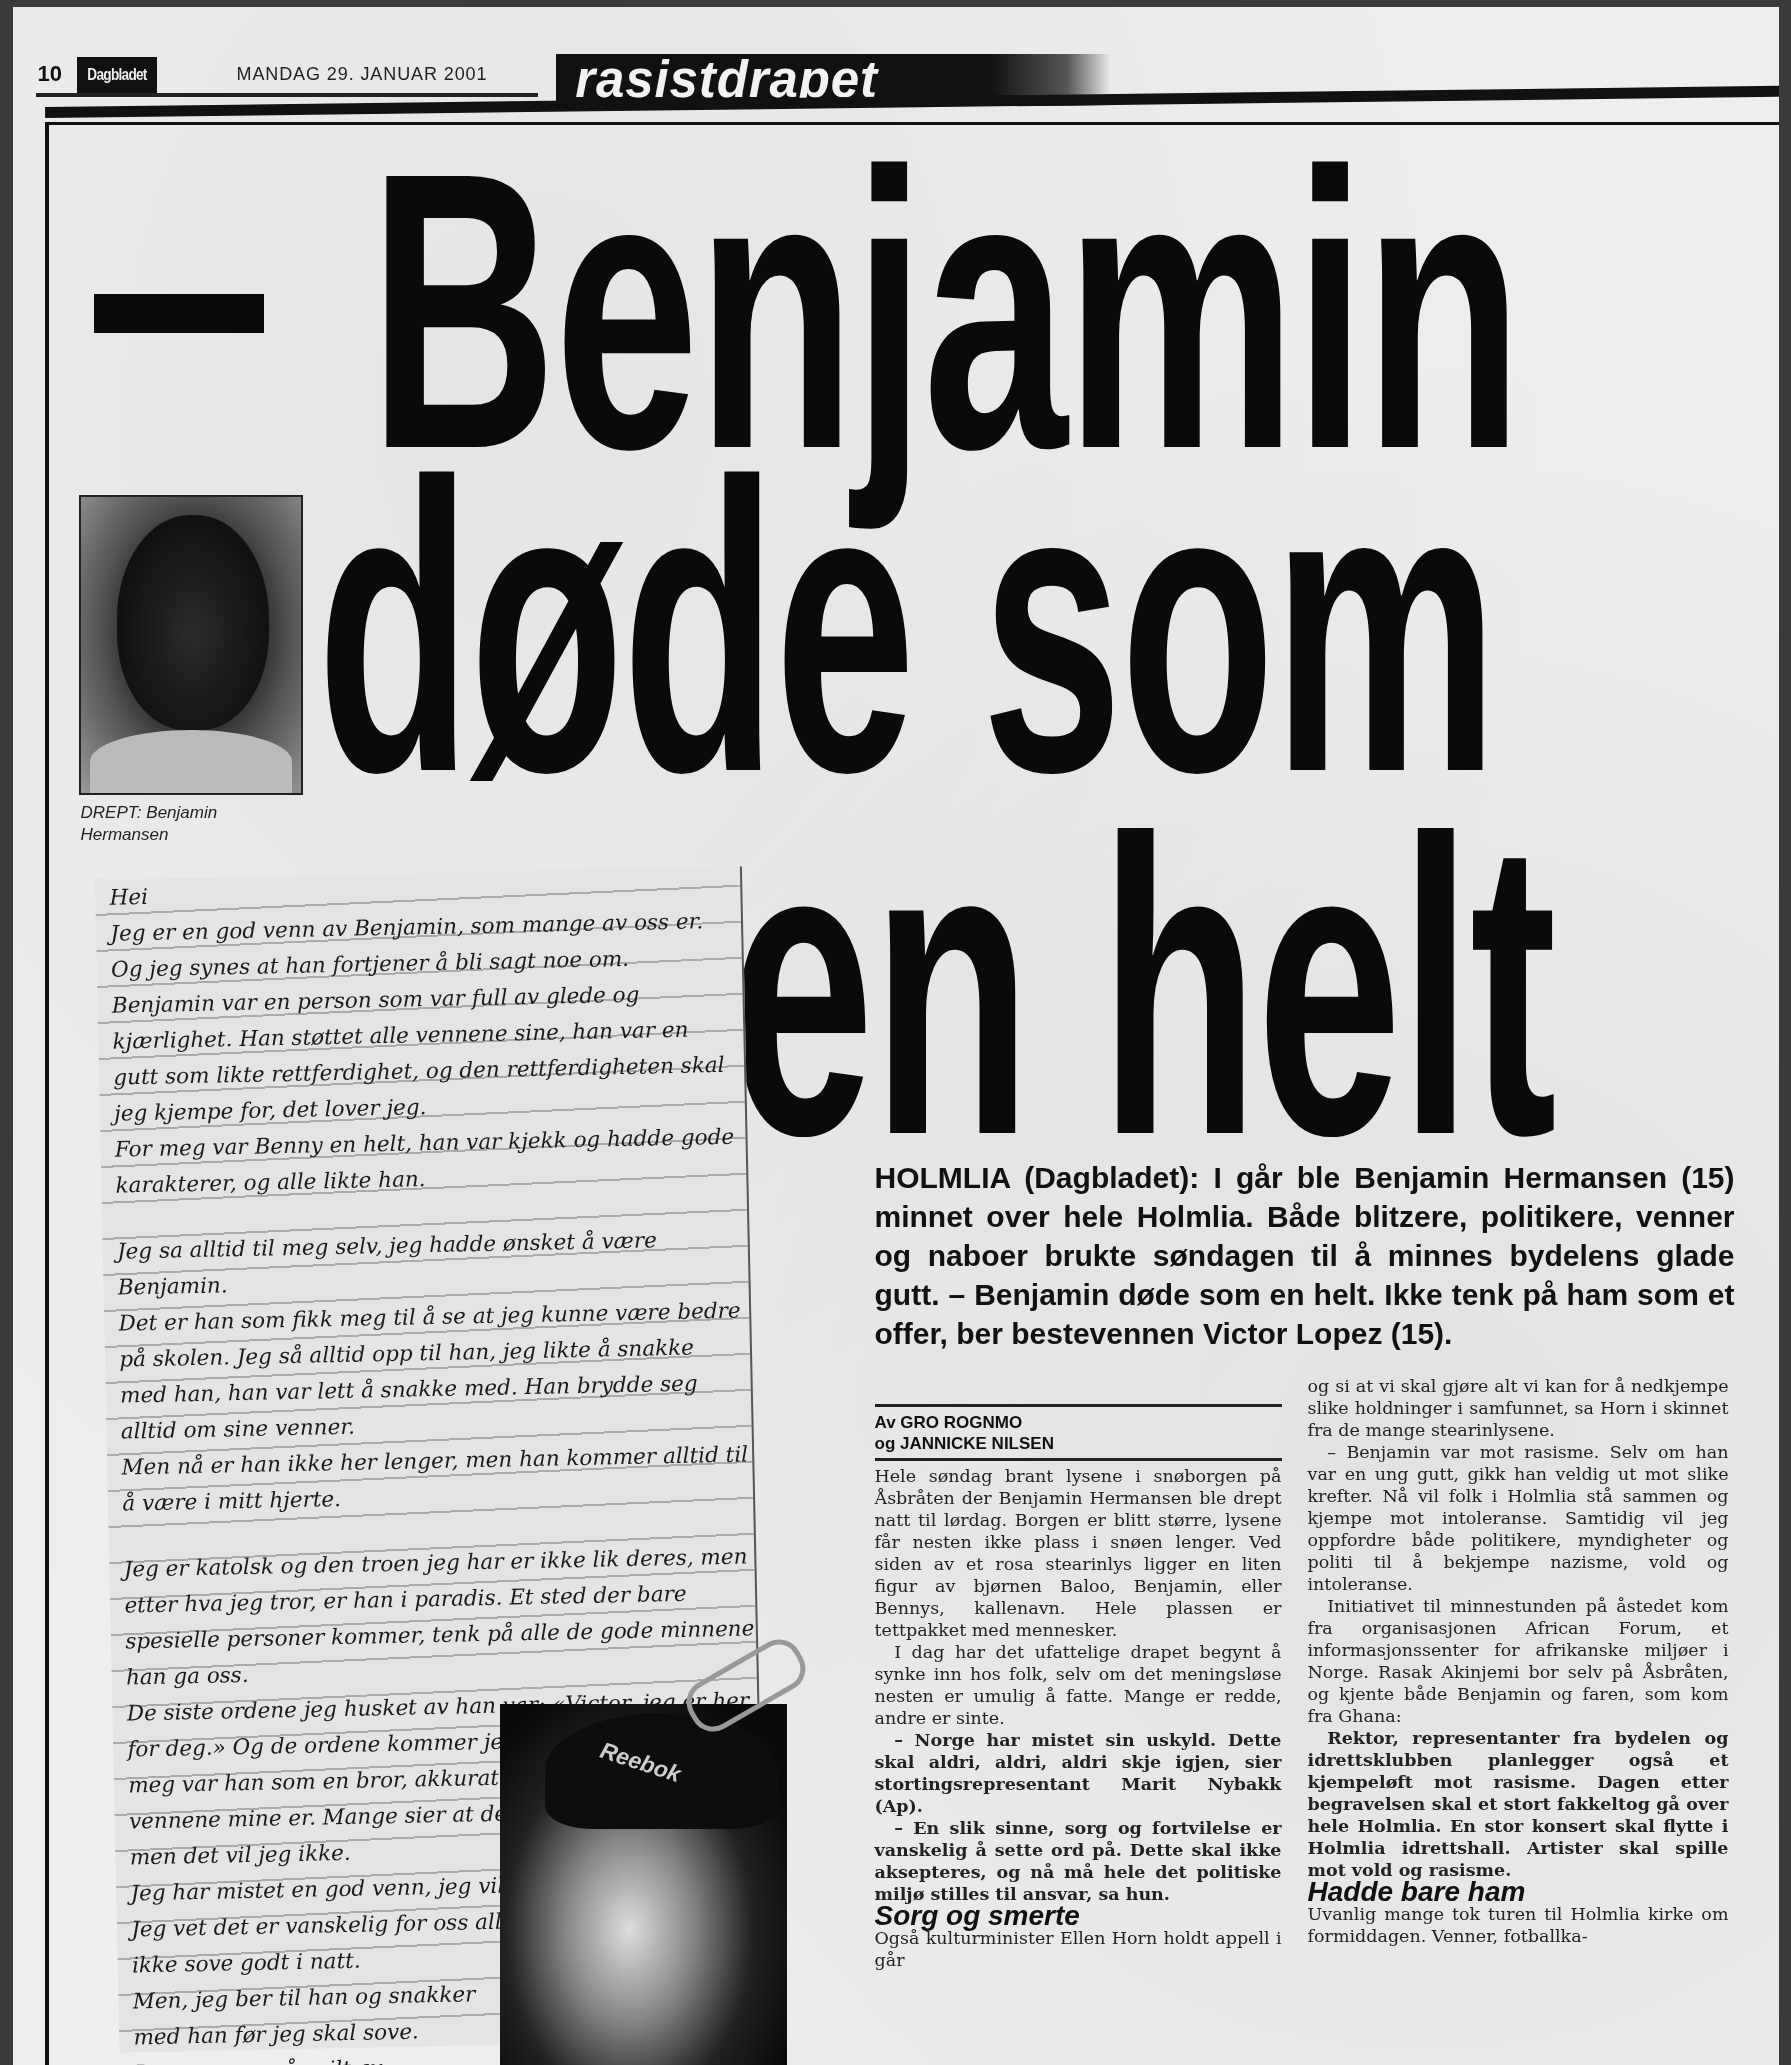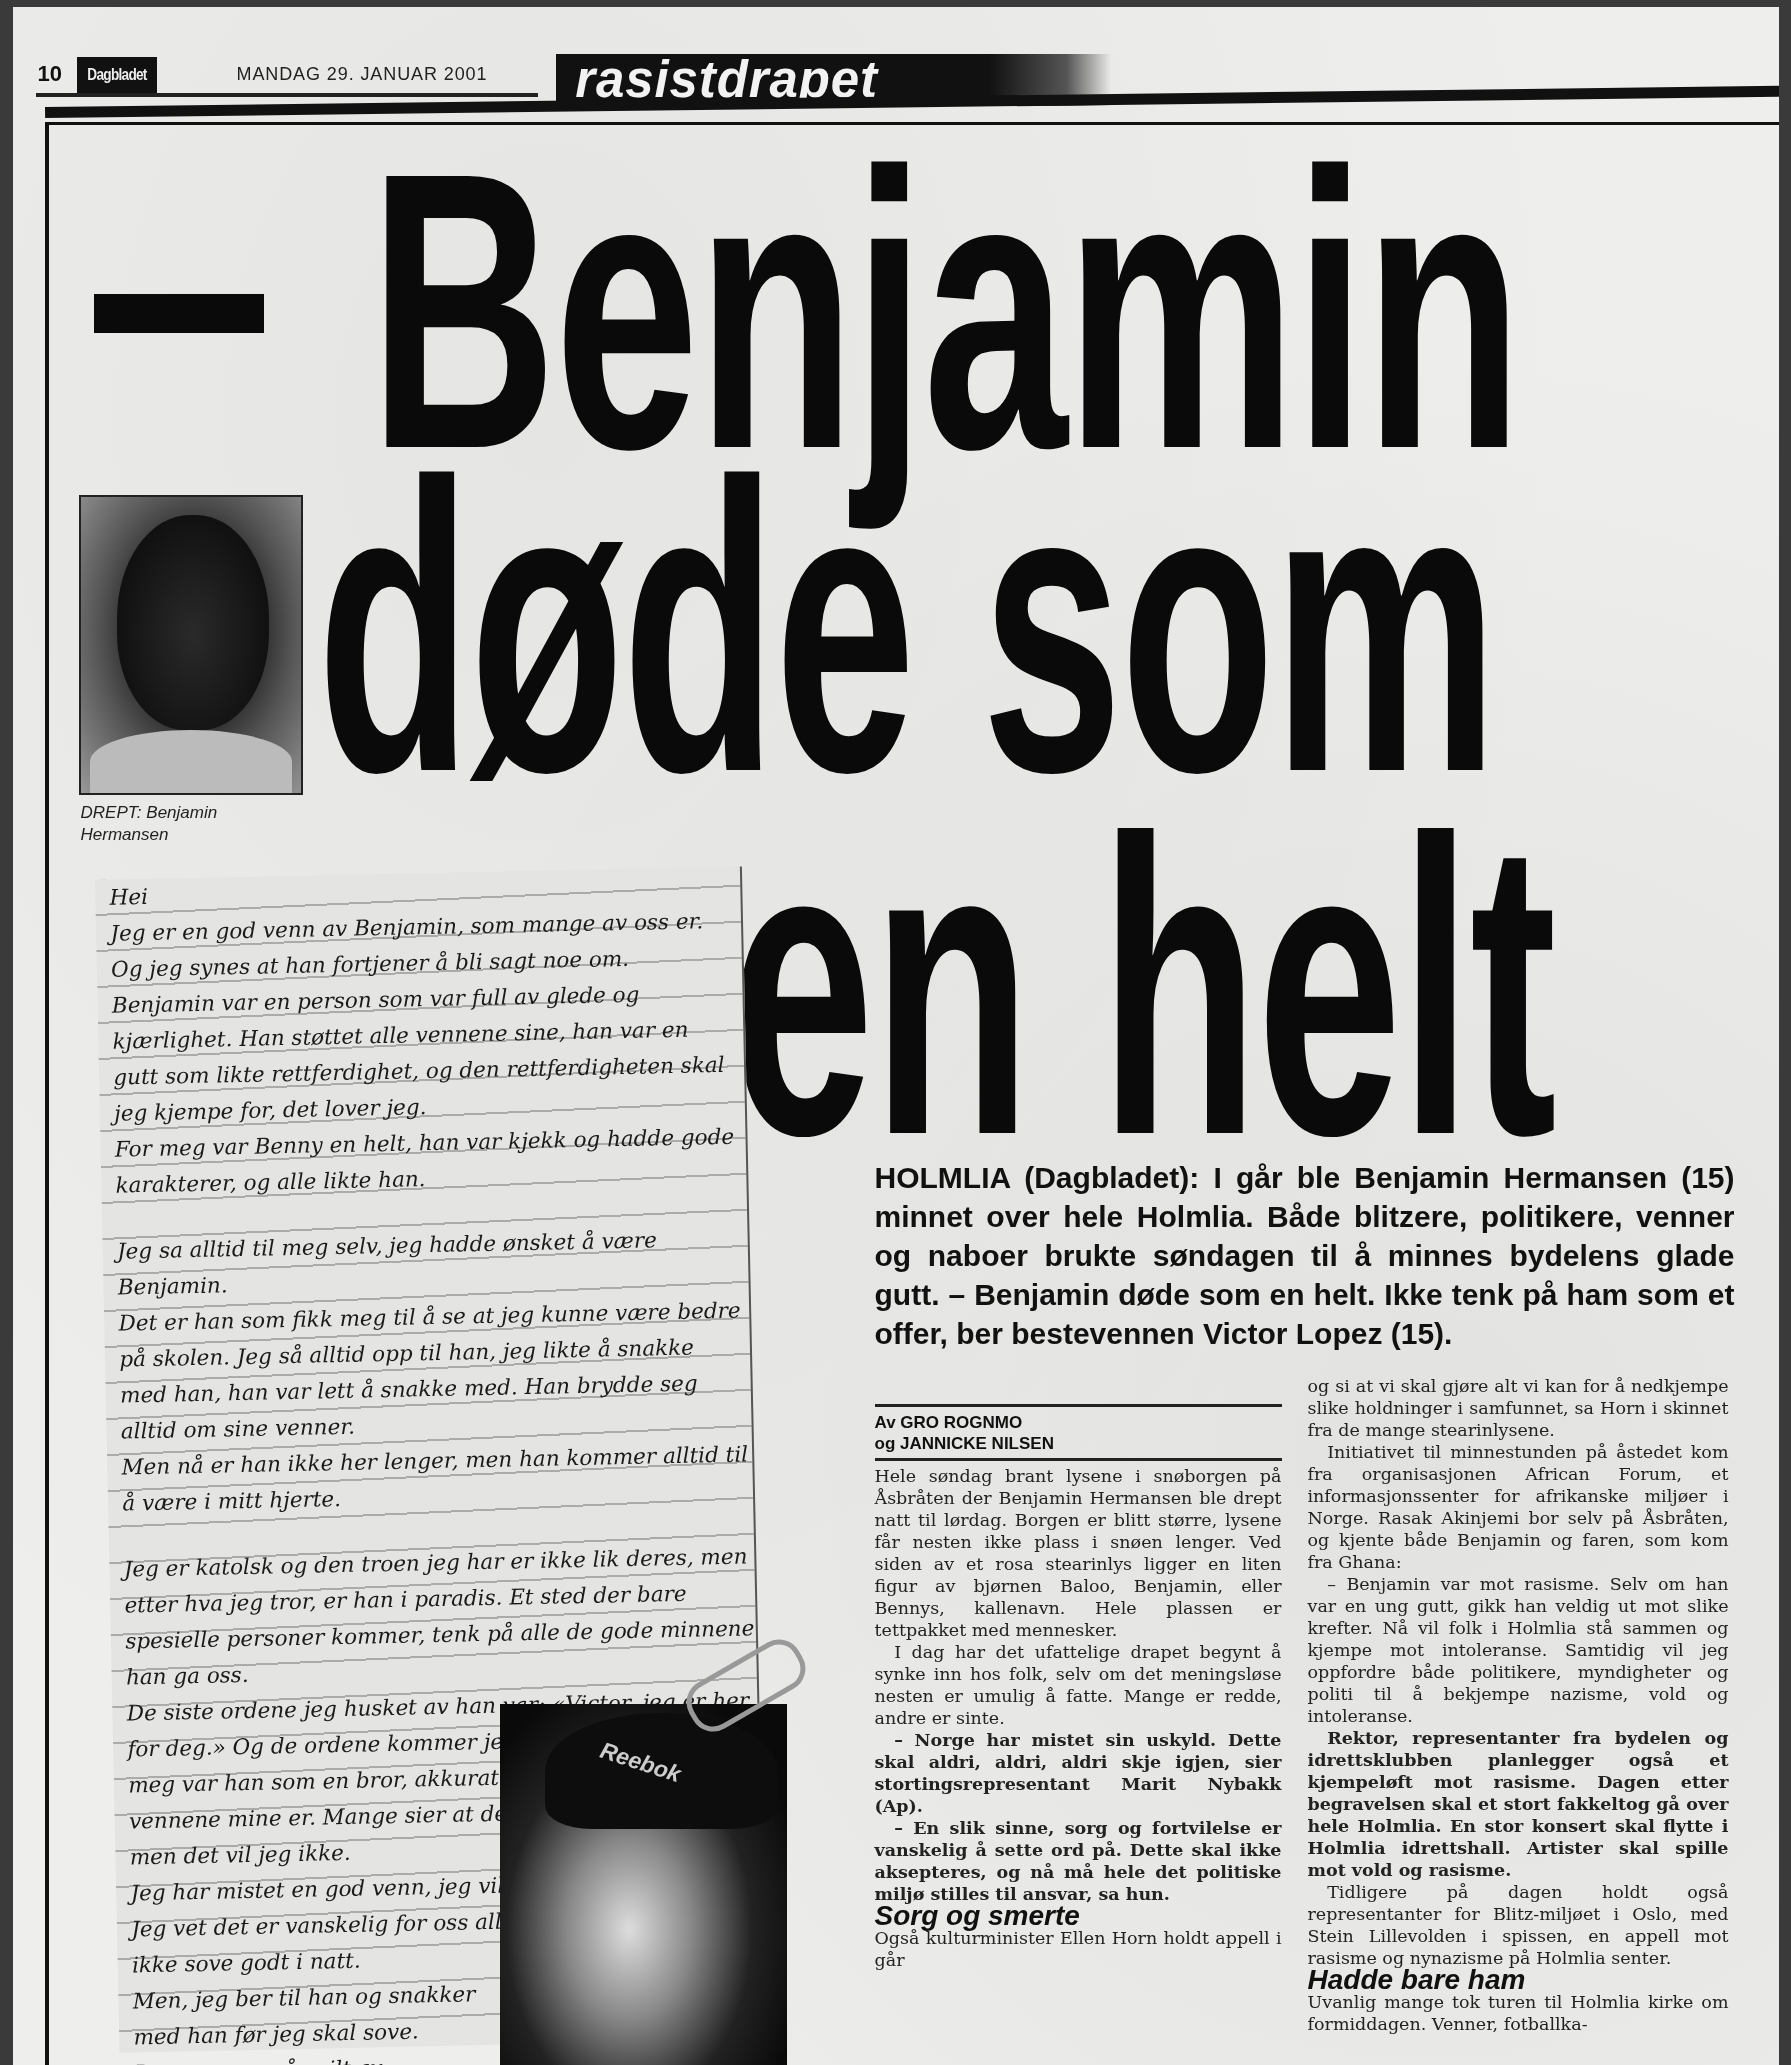--- a/index.html
+++ b/index.html
@@ -176,22 +176,21 @@
     <p class="first">Hele søndag brant lysene i snøborgen på Åsbråten der Benjamin Hermansen ble drept natt til lørdag. Borgen er blitt større, lysene får nesten ikke plass i snøen lenger. Ved siden av et rosa stearinlys ligger en liten figur av bjørnen Baloo, Benjamin, eller Bennys, kallenavn. Hele plassen er tettpakket med mennesker.</p>
     <p>I dag har det ufattelige drapet begynt å synke inn hos folk, selv om det meningsløse nesten er umulig å fatte. Mange er redde, andre er sinte.</p>
     <p class="bold">– Norge har mistet sin uskyld. Dette skal aldri, aldri, aldri skje igjen, sier stortingsrepresentant Marit Nybakk (Ap).</p>
     <p class="bold">– En slik sinne, sorg og fortvilelse er vanskelig å sette ord på. Dette skal ikke aksepteres, og nå må hele det politiske miljø stilles til ansvar, sa hun.</p>
     <p class="subhead">Sorg og smerte</p>
     <p class="first">Også kulturminister Ellen Horn holdt appell i går</p>
   </div>
 
   <div class="abs col col2">
     <p class="first">og si at vi skal gjøre alt vi kan for å nedkjempe slike holdninger i samfunnet, sa Horn i skinnet fra de mange stearinlysene.</p>
+    <p>– Benjamin var mot rasisme. Selv om han var en ung gutt, gikk han veldig ut mot slike krefter. Nå vil folk i Holmlia stå sammen og kjempe mot intoleranse. Samtidig vil jeg oppfordre både politikere, myndigheter og politi til å bekjempe nazisme, vold og intoleranse.</p>
     <p>Initiativet til minnestunden på åstedet kom fra organisasjonen African Forum, et informasjonssenter for afrikanske miljøer i Norge. Rasak Akinjemi bor selv på Åsbråten, og kjente både Benjamin og faren, som kom fra Ghana:</p>
-    <p>– Benjamin var mot rasisme. Selv om han var en ung gutt, gikk han veldig ut mot slike krefter. Nå vil folk i Holmlia stå sammen og kjempe mot intoleranse. Samtidig vil jeg oppfordre både politikere, myndigheter og politi til å bekjempe nazisme, vold og intoleranse.</p>
     <p class="bold">Rektor, representanter fra bydelen og idrettsklubben planlegger også et kjempeløft mot rasisme. Dagen etter begravelsen skal et stort fakkeltog gå over hele Holmlia. En stor konsert skal flytte i Holmlia idrettshall. Artister skal spille mot vold og rasisme.</p>
-    <p>Tidligere på dagen holdt også representanter for Blitz-miljøet i Oslo, med Stein Lillevolden i spissen, en appell mot rasisme og nynazisme på Holmlia senter.</p>
     <p class="subhead">Hadde bare ham</p>
     <p class="first">Uvanlig mange tok turen til Holmlia kirke om formiddagen. Venner, fotballka-</p>
   </div>
 
 </div>
 
 
 </body></html>

